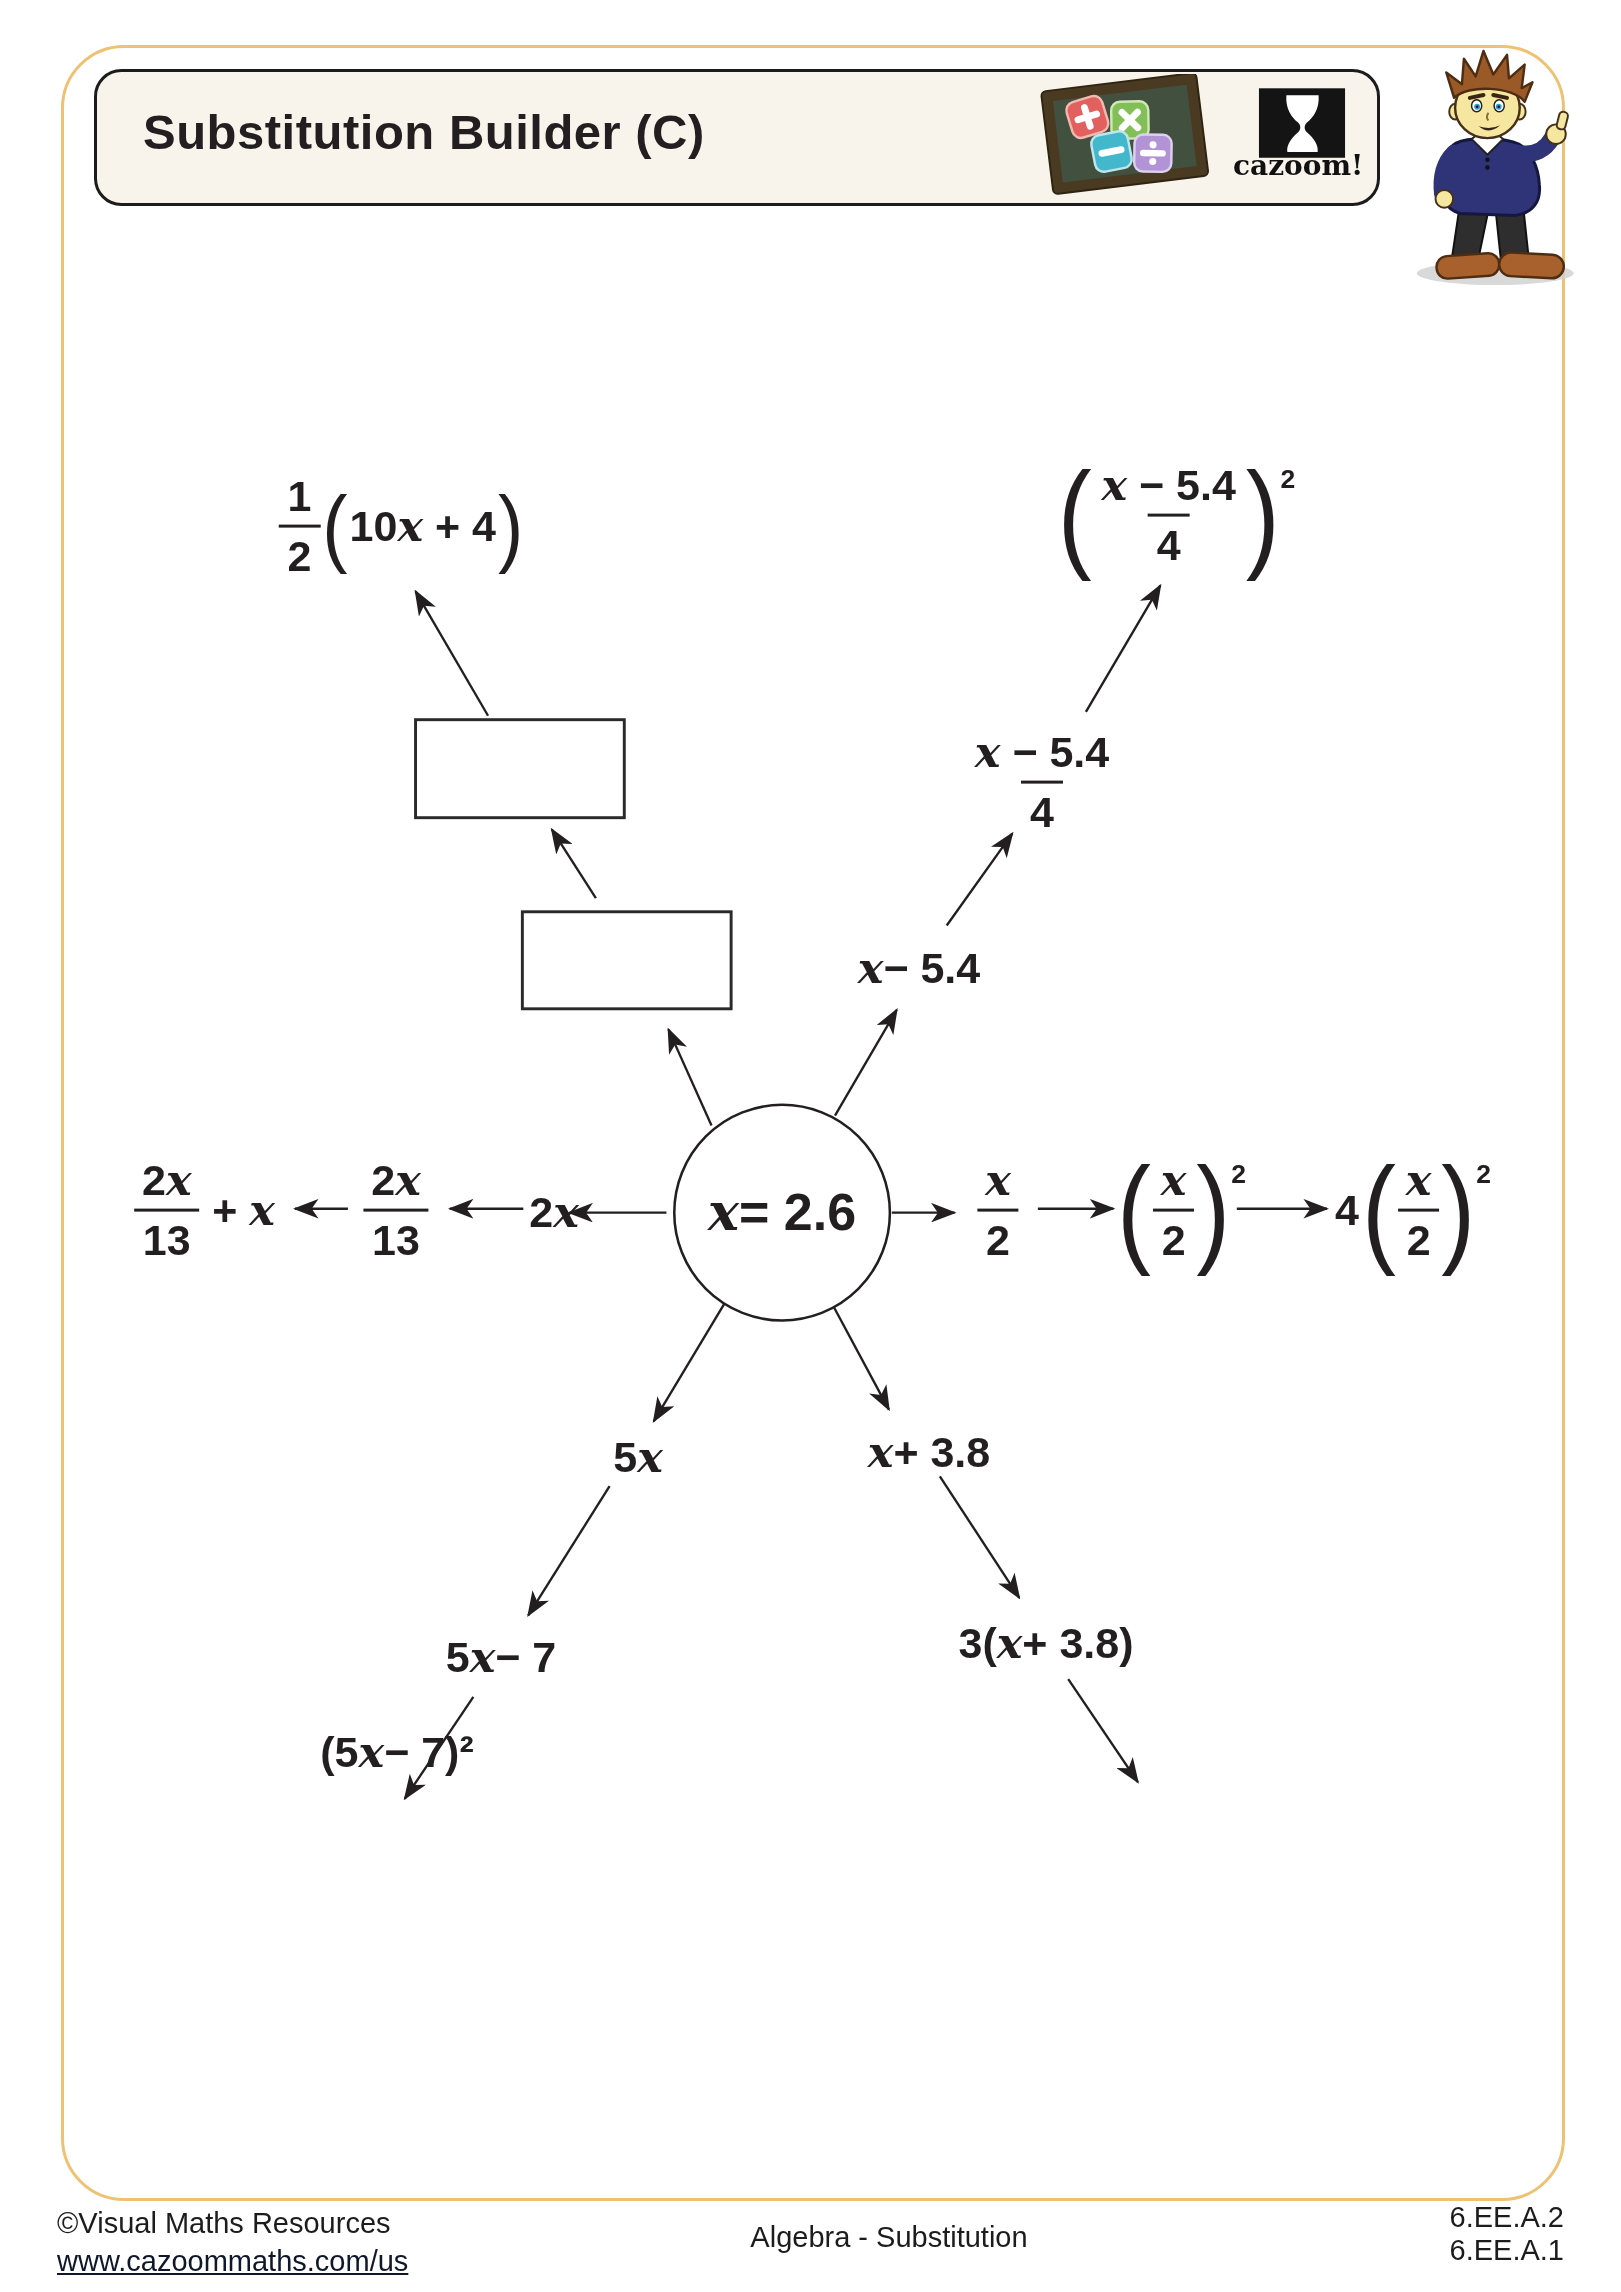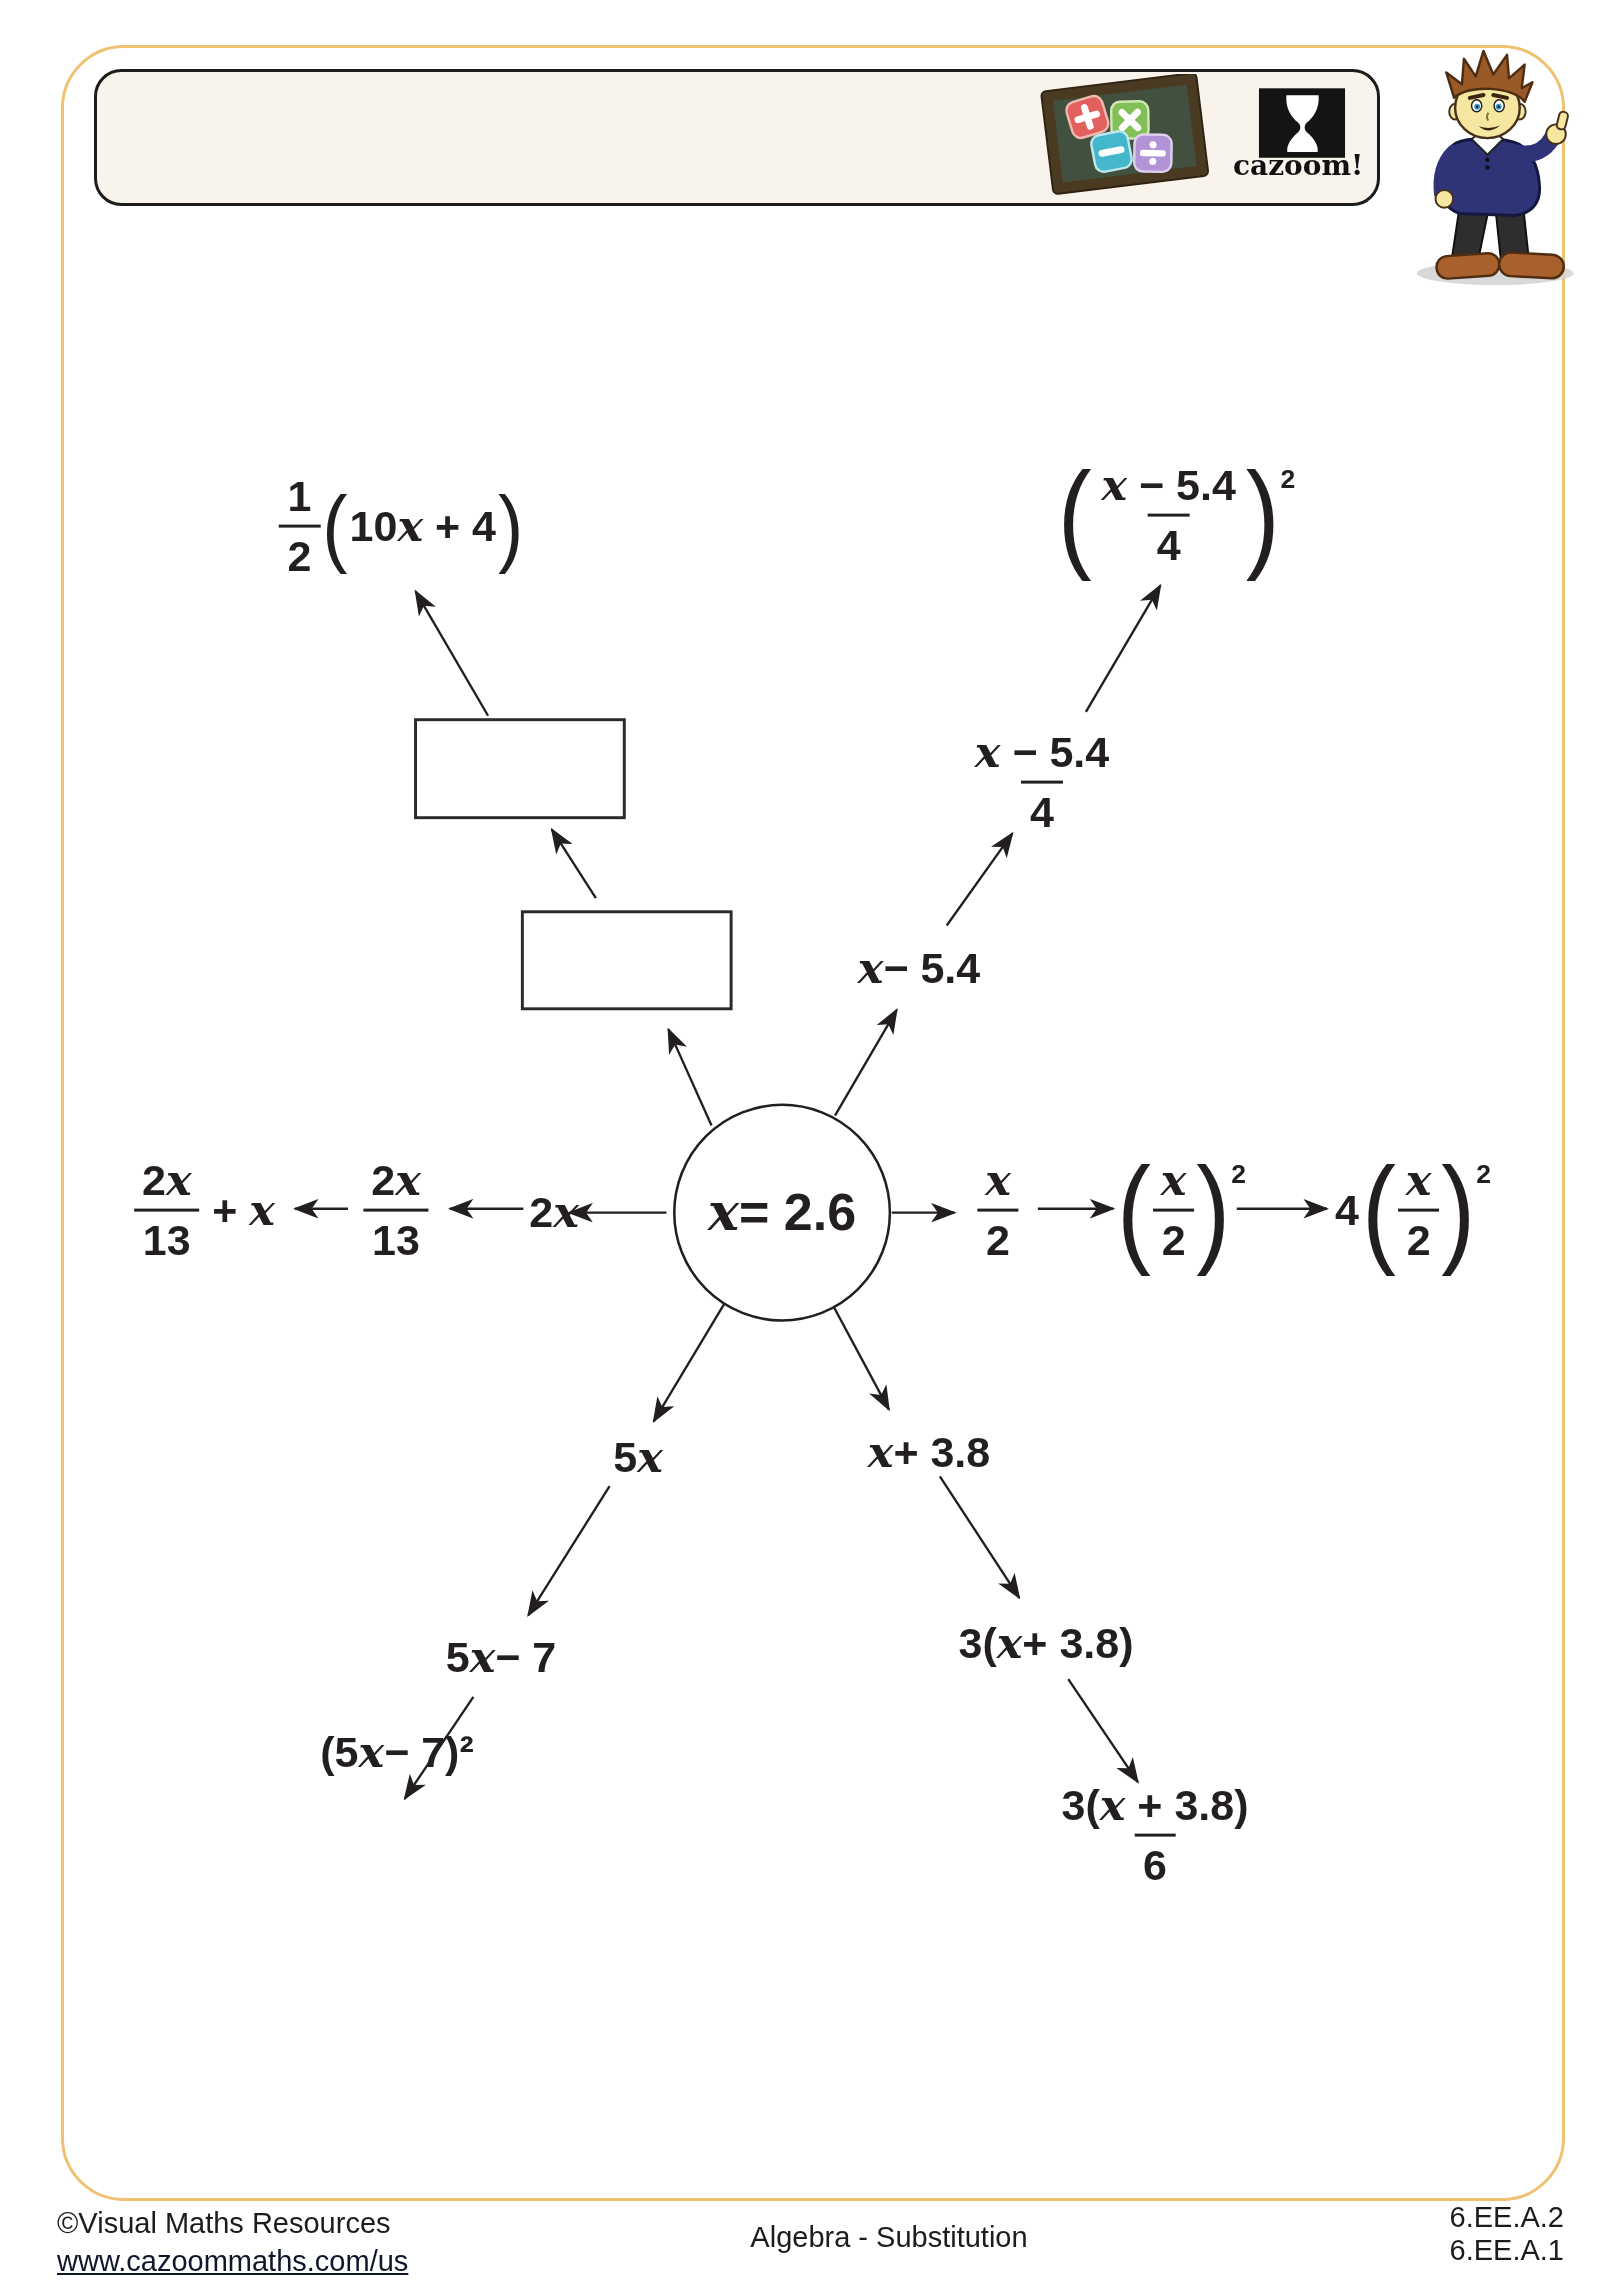--- a/index.html
+++ b/index.html
@@ -43,20 +43,21 @@
   .icon-abs{position:absolute;}
 </style>
 </head>
 <body>
 
 <div class="page">
 
   <div class="gold-border"></div>
 
   <div class="title-box"></div>
+  <div class="title-text">Substitution Builder (C)</div>
 
   <svg class="icon-abs" style="left:1037px;top:74px" width="176" height="123" viewBox="0 0 180 126">
     <g transform="rotate(-7 90 63)">
       <rect x="10" y="8" width="160" height="106" rx="5" fill="#4a3a22" stroke="#2f2412" stroke-width="2"></rect>
       <rect x="21" y="19" width="138" height="84" fill="#42513f"></rect>
       <g transform="translate(32,24) rotate(-10)">
         <rect width="38" height="38" rx="9" fill="#e2605e" stroke="#f2b9b0" stroke-width="2.5"></rect>
         <path d="M19 9 V29 M9 19 H29" stroke="#fff" stroke-width="7" stroke-linecap="round" fill="none"></path>
       </g>
       <g transform="translate(80,27) rotate(6)">
@@ -217,26 +218,20 @@
     </span>
     <span class="plusx">+ <span class="vx">x</span></span>
   </div>
 
   <div class="expr" style="left:638px;top:1457px">5<span class="vx">x</span></div>
   <div class="expr" style="left:501px;top:1657px">5<span class="vx">x</span> − 7</div>
   <div class="expr" style="left:397px;top:1752px">(5<span class="vx">x</span> − 7)²</div>
 
   <div class="expr" style="left:929px;top:1452px"><span class="vx">x</span> + 3.8</div>
   <div class="expr" style="left:1046px;top:1643px">3(<span class="vx">x</span> + 3.8)</div>
-  <div class="expr" style="left:1155px;top:1835px">
-    <span class="frac">
-      <span class="num">3(<span class="vx">x</span> + 3.8)</span>
-      <span class="den">6</span>
-    </span>
-  </div>
 
   <div class="footer-left">©Visual Maths Resources</div>
   <div class="footer-url">www.cazoommaths.com/us</div>
   <div class="footer-center">Algebra - Substitution</div>
   <div class="footer-standards">
     <div>6.EE.A.2</div>
     <div>6.EE.A.1</div>
   </div>
 
 </div>

